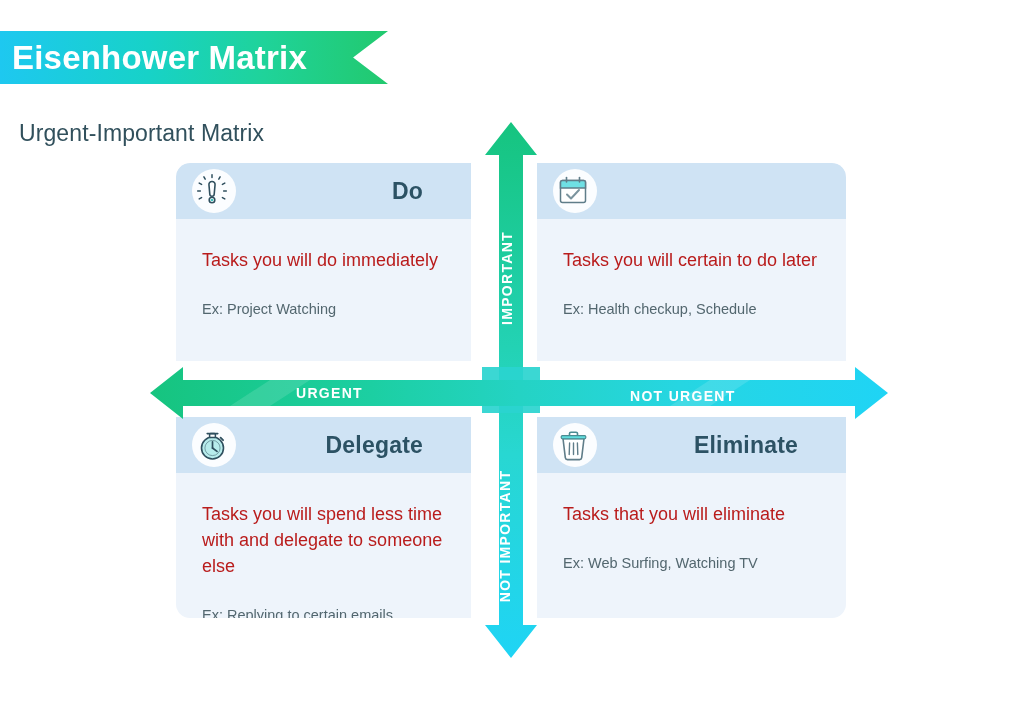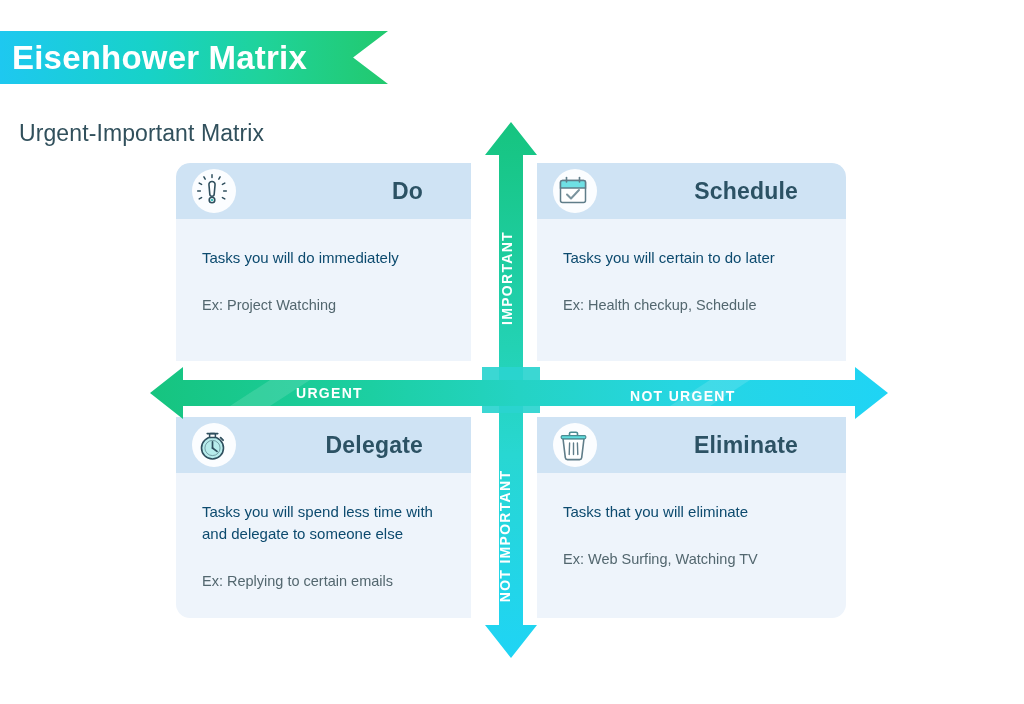--- a/index.html
+++ b/index.html
@@ -108,22 +108,22 @@
     font-size: 23px;
     font-weight: bold;
     letter-spacing: 0.2px;
     margin-right: 48px;
   }
 
   .q-body {
     padding: 28px 0 0 26px;
   }
   .q-desc {
-    color: #0c4a6e;
-    font-size: 15px;
+    color: #b91c1c;
+    font-size: 18px;
     line-height: 1.45;
     margin: 0 0 26px 0;
     max-width: 255px;
   }
   .q-example {
     color: #53676f;
     font-size: 14.5px;
     line-height: 1.45;
     margin: 0;
   }
@@ -204,21 +204,20 @@
         <svg width="32" height="32" viewBox="0 0 32 32">
           <rect x="3.5" y="5.5" width="25" height="22" rx="2" fill="#ffffff" stroke="#5f7d89" stroke-width="1.5"></rect>
           <path d="M3.5 7.5 a2 2 0 0 1 2 -2 h21 a2 2 0 0 1 2 2 v5.5 h-25 z" fill="#6fe0e4" stroke="#5f7d89" stroke-width="1.5"></path>
           <g stroke="#5f7d89" stroke-width="1.6" stroke-linecap="round">
             <line x1="9.5" y1="2.5" x2="9.5" y2="7"></line>
             <line x1="22.5" y1="2.5" x2="22.5" y2="7"></line>
           </g>
           <path d="M10 19.5 l4 4 l8 -8.5" fill="none" stroke="#7b949e" stroke-width="2" stroke-linecap="round" stroke-linejoin="round"></path>
         </svg>
       </div>
-      <div class="q-title">Schedule</div>
     </div>
     <div class="q-body">
       <p class="q-desc">Tasks you will certain to do later</p>
       <p class="q-example">Ex: Health checkup, Schedule</p>
     </div>
   </div>
 
   <div class="quadrant q-bottom-right">
     <div class="q-header">
       <div class="q-icon-wrap">

